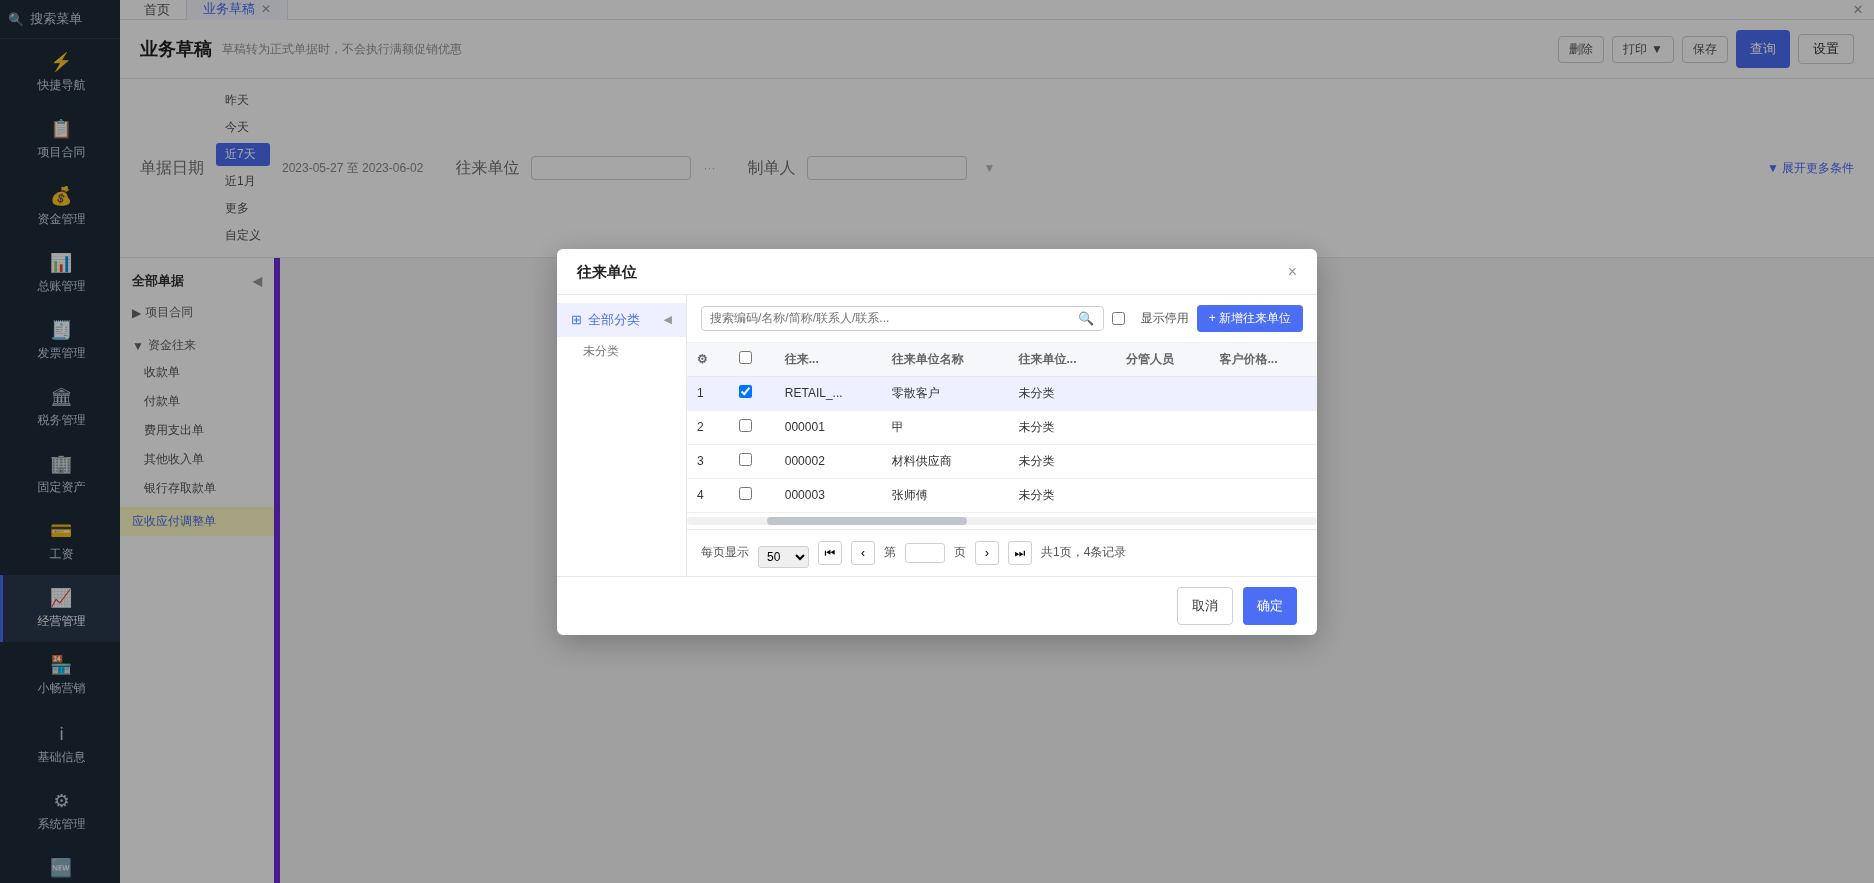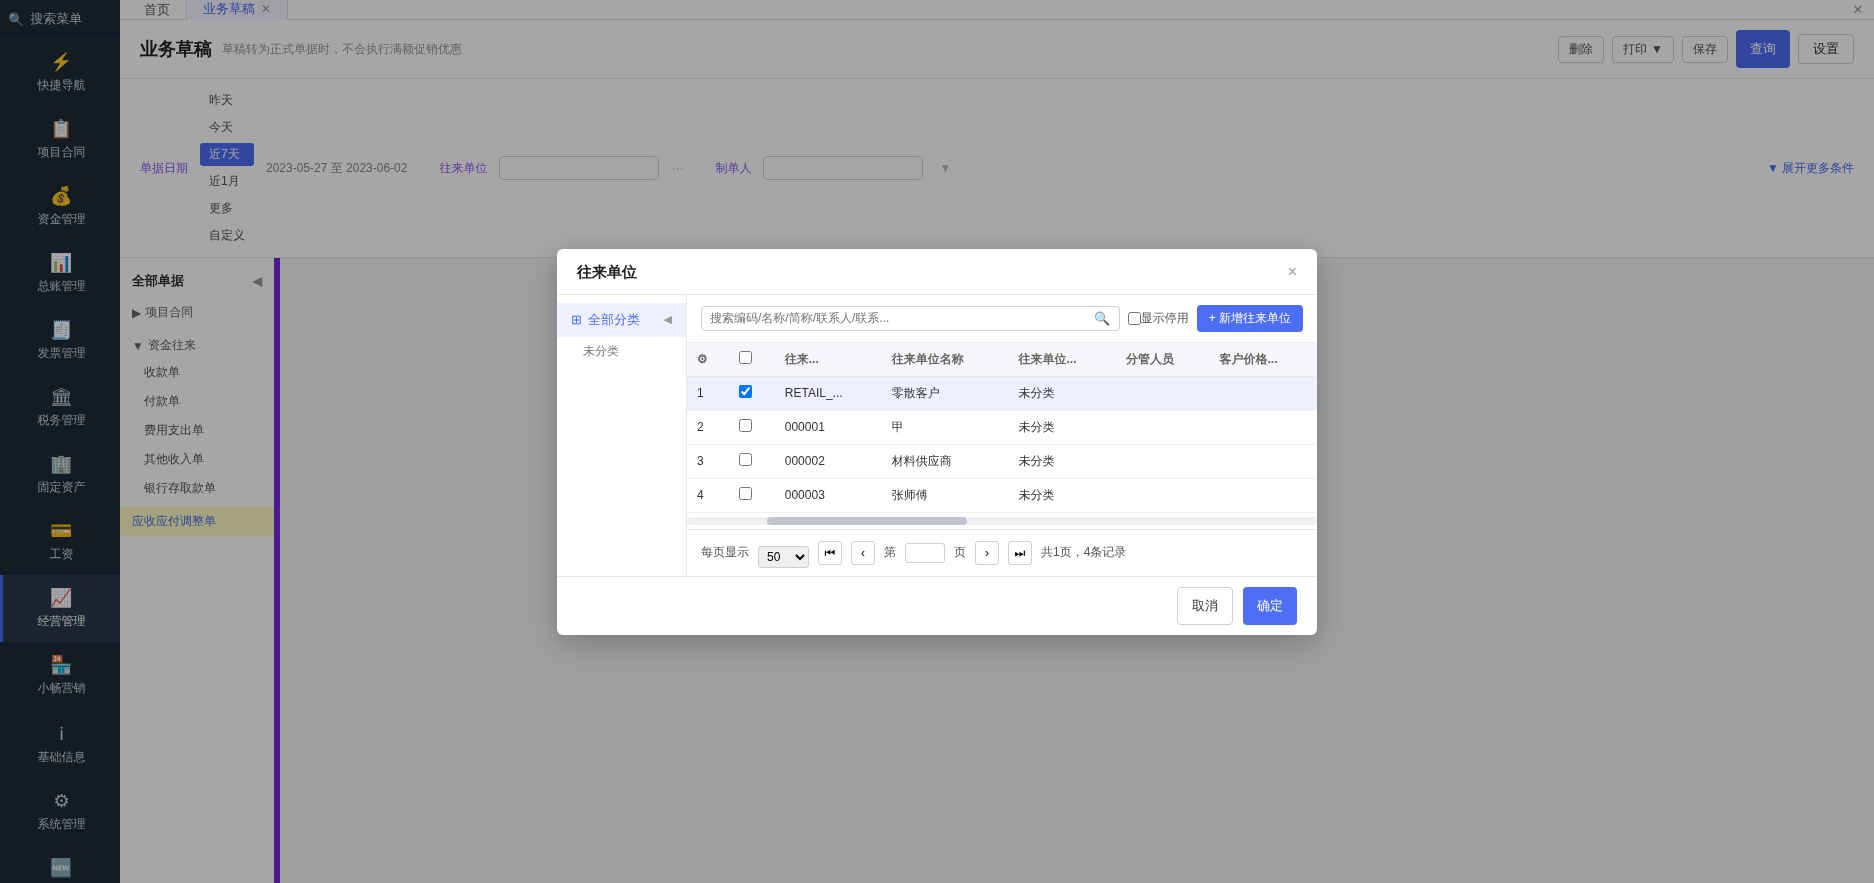--- a/index.html
+++ b/index.html
@@ -90,21 +90,21 @@
     .btn-primary { background: #4c6ef5; color: #fff; border: none; border-radius: 4px; padding: 10px 14px; font-size: 13px; cursor: pointer; }
     .btn-default { background: #fff; color: #333; border: 1px solid #d0d0d0; border-radius: 4px; padding: 5px 14px; font-size: 13px; cursor: pointer; }
 
     
     .filter-area {
       background: #fff;
       padding: 10px 20px;
       border-bottom: 1px solid #e8e8e8;
     }
     .filter-row { display: flex; align-items: center; gap: 12px; flex-wrap: wrap; }
-    .filter-label { font-size: 12px; color: #8b5cf6; }
+    .filter-label { font-size: 16px; color: #737373; }
     .filter-date-tabs { display: flex; gap: 4px; flex-direction: column; }
     .filter-date-tab { font-size: 12px; padding: 2px 8px; border-radius: 3px; cursor: pointer; color: #555; border: 1px solid transparent; }
     .filter-date-tab.active { background: #4c6ef5; color: #fff; }
     .filter-date-range { font-size: 12px; color: #888; }
     .filter-input { border: 1px solid #d0d0d0; border-radius: 4px; padding: 4px 8px; font-size: 12px; width: 160px; }
     .filter-expand { color: #4c6ef5; font-size: 12px; cursor: pointer; display: flex; align-items: center; gap: 3px; margin-left: auto; }
 
     
     .content { flex: 1; display: flex; overflow: hidden; background: #f5f5f5; }
     .sidebar-list { width: 160px; background: #fff; border-right: 6px solid #6d28d9; padding: 8px 0; overflow-y: auto; flex-shrink: 0; }
@@ -147,21 +147,21 @@
     .dialog-sidebar-item {
       padding: 8px 14px; font-size: 13px; cursor: pointer; color: #555;
       display: flex; align-items: center; gap: 6px;
     }
     .dialog-sidebar-item.active { background: #eef0ff; color: #4c6ef5; }
     .dialog-sidebar-sub { padding: 6px 14px 6px 26px; font-size: 12px; color: #777; cursor: pointer; }
     .dialog-main { flex: 1; display: flex; flex-direction: column; overflow: hidden; }
     .dialog-toolbar { display: flex; align-items: center; gap: 8px; padding: 10px 14px; border-bottom: 1px solid #f0f0f0; }
     .dialog-search { flex: 1; display: flex; align-items: center; border: 1px solid #d0d0d0; border-radius: 4px; padding: 4px 8px; gap: 6px; }
     .dialog-search input { border: none; outline: none; font-size: 12px; flex: 1; }
-    .dialog-checkbox-label { display: flex; align-items: center; gap: 0; font-size: 12px; color: #555; }
+    .dialog-checkbox-label { display: flex; align-items: center; gap: 16px; font-size: 12px; color: #555; }
     .dialog-btn-add { background: #4c6ef5; color: #fff; border: none; border-radius: 4px; padding: 5px 12px; font-size: 12px; cursor: pointer; display: flex; align-items: center; gap: 4px; margin-left: auto; }
     .dialog-table-wrap { flex: 1; overflow: auto; }
     .dialog-table { width: 100%; border-collapse: collapse; }
     .dialog-table th { background: #f5f7fa; padding: 8px 10px; font-size: 12px; color: #666; border-bottom: 1px solid #e8e8e8; text-align: left; white-space: nowrap; }
     .dialog-table td { padding: 8px 10px; font-size: 12px; border-bottom: 1px solid #f0f0f0; white-space: nowrap; }
     .dialog-table tr.selected td { background: #eef0ff; }
     .dialog-footer-bar { border-top: 1px solid #e8e8e8; padding: 8px 14px; display: flex; align-items: center; gap: 6px; }
     .dialog-pagination { display: flex; align-items: center; gap: 9px; font-size: 12px; color: #555; }
     .pagination-btn { width: 24px; height: 24px; border: 1px solid #d0d0d0; border-radius: 3px; background: #fff; cursor: pointer; display: flex; align-items: center; justify-content: center; font-size: 12px; }
     .pagination-input { width: 40px; border: 1px solid #d0d0d0; border-radius: 3px; text-align: center; font-size: 12px; padding: 2px; }

